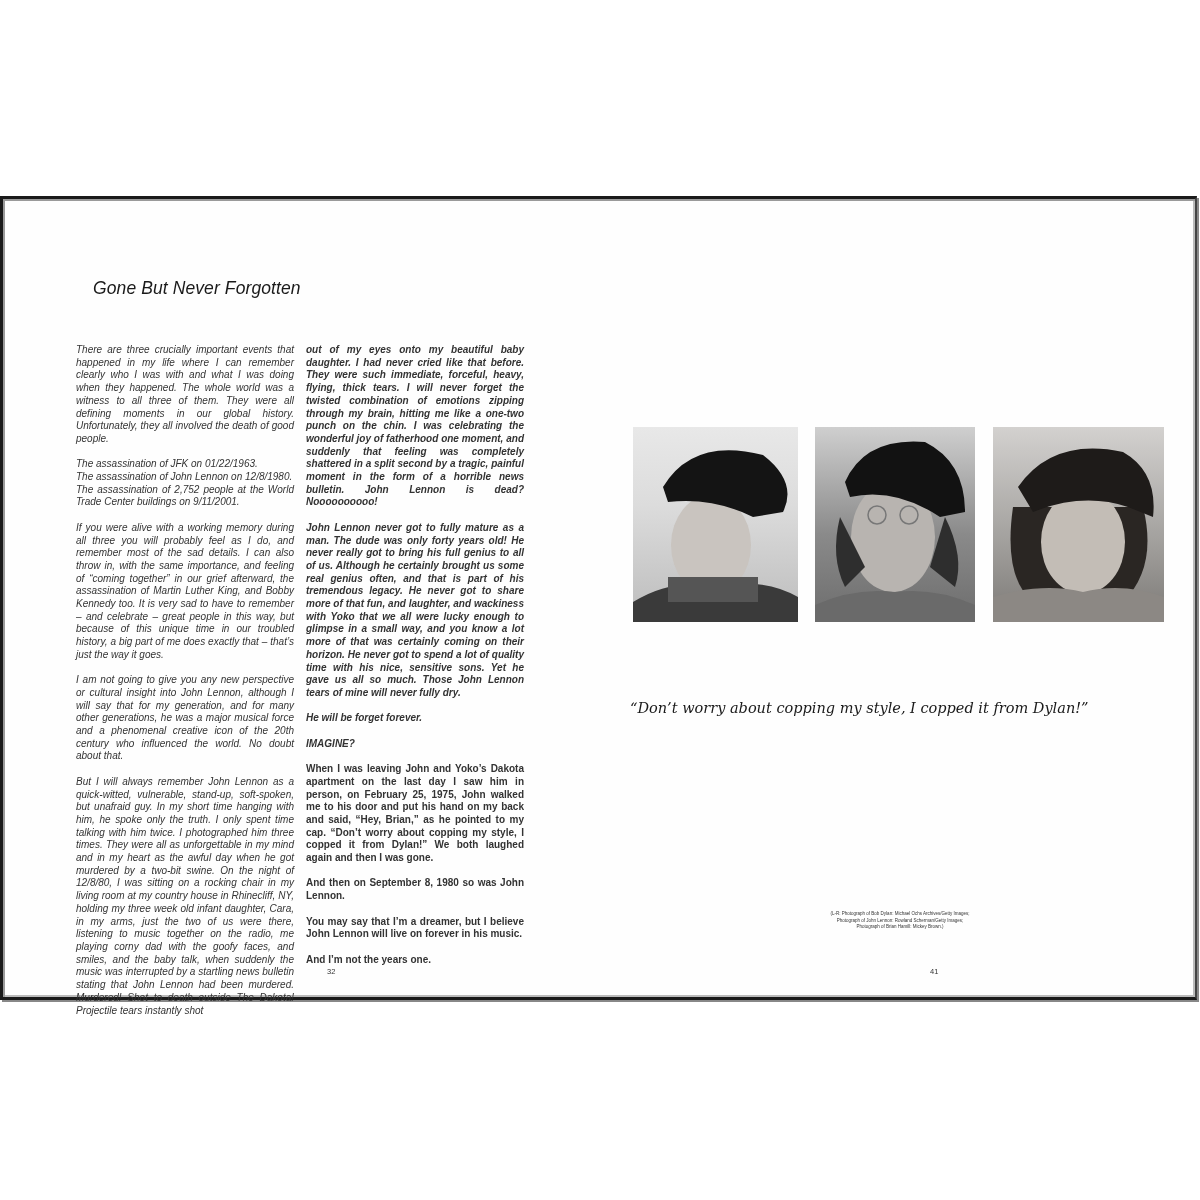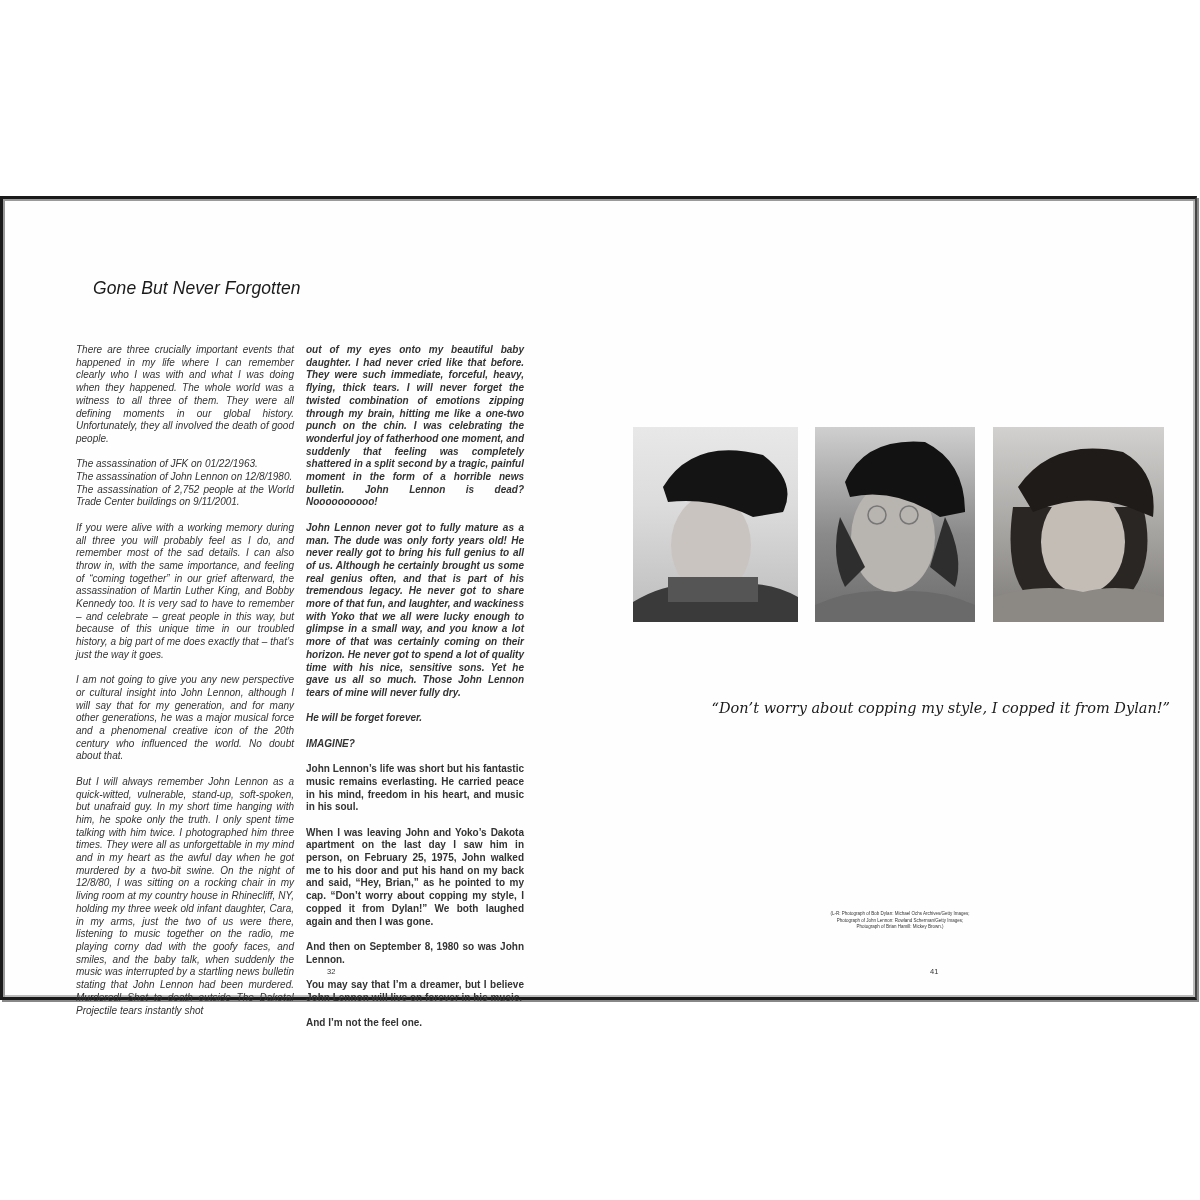--- a/index.html
+++ b/index.html
@@ -41,21 +41,21 @@
   }
   .photo {
     position: absolute; top: 0; height: 195px; overflow: hidden;
   }
   .photo-1 { left: 0; width: 165px; background: linear-gradient(180deg,#e8e8e8 0%,#dcdcdc 40%,#bcbcbc 100%); }
   .photo-2 { left: 182px; width: 160px; background: linear-gradient(180deg,#cfcfcf 0%,#8a8a8a 55%,#6d6d6d 100%); }
   .photo-3 { left: 360px; width: 171px; background: linear-gradient(180deg,#d3d1cf 0%,#a19f9c 60%,#7c7976 100%); }
   .photo svg { position: absolute; left: 0; top: 0; width: 100%; height: 100%; }
   .quote {
     position: absolute; left: 630px; width: 540px; top: 700px;
-    text-align: right; font-family: "DejaVu Serif", "Liberation Serif", serif;
+    text-align: left; font-family: "DejaVu Serif", "Liberation Serif", serif;
     font-style: italic; font-size: 14.5px; color: #1a1a1a; margin: 0;
   }
   .credits {
     position: absolute; left: 800px; width: 200px; top: 911px;
     font-size: 4.5px; line-height: 6.5px; text-align: center; color: #333;
   }
   .credits div { white-space: nowrap; }
 </style>
 </head>
 <body>
@@ -72,25 +72,24 @@
   <p class="it">If you were alive with a working memory during all three you will probably feel as I do, and remember most of the sad details. I can also throw in, with the same importance, and feeling of “coming together” in our grief afterward, the assassination of Martin Luther King, and Bobby Kennedy too. It is very sad to have to remember – and celebrate – great people in this way, but because of this unique time in our troubled history, a big part of me does exactly that – that’s just the way it goes.</p>
   <p class="it">I am not going to give you any new perspective or cultural insight into John Lennon, although I will say that for my generation, and for many other generations, he was a major musical force and a phenomenal creative icon of the 20th century who influenced the world. No doubt about that.</p>
   <p class="it">But I will always remember John Lennon as a quick-witted, vulnerable, stand-up, soft-spoken, but unafraid guy. In my short time hanging with him, he spoke only the truth. I only spent time talking with him twice. I photographed him three times. They were all as unforgettable in my mind and in my heart as the awful day when he got murdered by a two-bit swine. On the night of 12/8/80, I was sitting on a rocking chair in my living room at my country house in Rhinecliff, NY, holding my three week old infant daughter, Cara, in my arms, just the two of us were there, listening to music together on the radio, me playing corny dad with the goofy faces, and smiles, and the baby talk, when suddenly the music was interrupted by a startling news bulletin stating that John Lennon had been murdered. Murdered! Shot to death outside The Dakota! Projectile tears instantly shot</p>
 </div>
 
 <div class="col col-2">
   <p class="it">out of my eyes onto my beautiful baby daughter. I had never cried like that before. They were such immediate, forceful, heavy, flying, thick tears. I will never forget the twisted combination of emotions zipping through my brain, hitting me like a one-two punch on the chin. I was celebrating the wonderful joy of fatherhood one moment, and suddenly that feeling was completely shattered in a split second by a tragic, painful moment in the form of a horrible news bulletin. John Lennon is dead? Noooooooooo!</p>
   <p class="it">John Lennon never got to fully mature as a man. The dude was only forty years old! He never really got to bring his full genius to all of us. Although he certainly brought us some real genius often, and that is part of his tremendous legacy. He never got to share more of that fun, and laughter, and wackiness with Yoko that we all were lucky enough to glimpse in a small way, and you know a lot more of that was certainly coming on their horizon. He never got to spend a lot of quality time with his nice, sensitive sons. Yet he gave us all so much. Those John Lennon tears of mine will never fully dry.</p>
   <p class="it">He will be forget forever.</p>
   <p class="it">IMAGINE?</p>
-  <p>John Lennon’s life was short but his fantastic music remains everlasting. He carried peace in his mind, freedom in his heart, and music in his soul.</p>
   <p>When I was leaving John and Yoko’s Dakota apartment on the last day I saw him in person, on February 25, 1975, John walked me to his door and put his hand on my back and said, “Hey, Brian,” as he pointed to my cap. “Don’t worry about copping my style, I copped it from Dylan!” We both laughed again and then I was gone.</p>
   <p>And then on September 8, 1980 so was John Lennon.</p>
   <p>You may say that I’m a dreamer, but I believe John Lennon will live on forever in his music.</p>
-  <p>And I’m not the feel one.</p>
+  <p>And I’m not the years one.</p>
 </div>
 
 <div class="page-num pn-left">32</div>
 
 <div class="photos">
   <div class="photo photo-1" title="Bob Dylan">
     <svg viewBox="0 0 165 195" preserveAspectRatio="none">
       <ellipse cx="78" cy="118" rx="40" ry="50" fill="#c9c4bf"></ellipse>
       <path d="M30 60 Q60 10 130 28 Q165 55 150 85 L120 90 Q80 70 35 75 Z" fill="#141414"></path>
       <path d="M0 175 Q40 150 85 160 Q130 150 165 170 L165 195 L0 195 Z" fill="#3a3a3a"></path>

